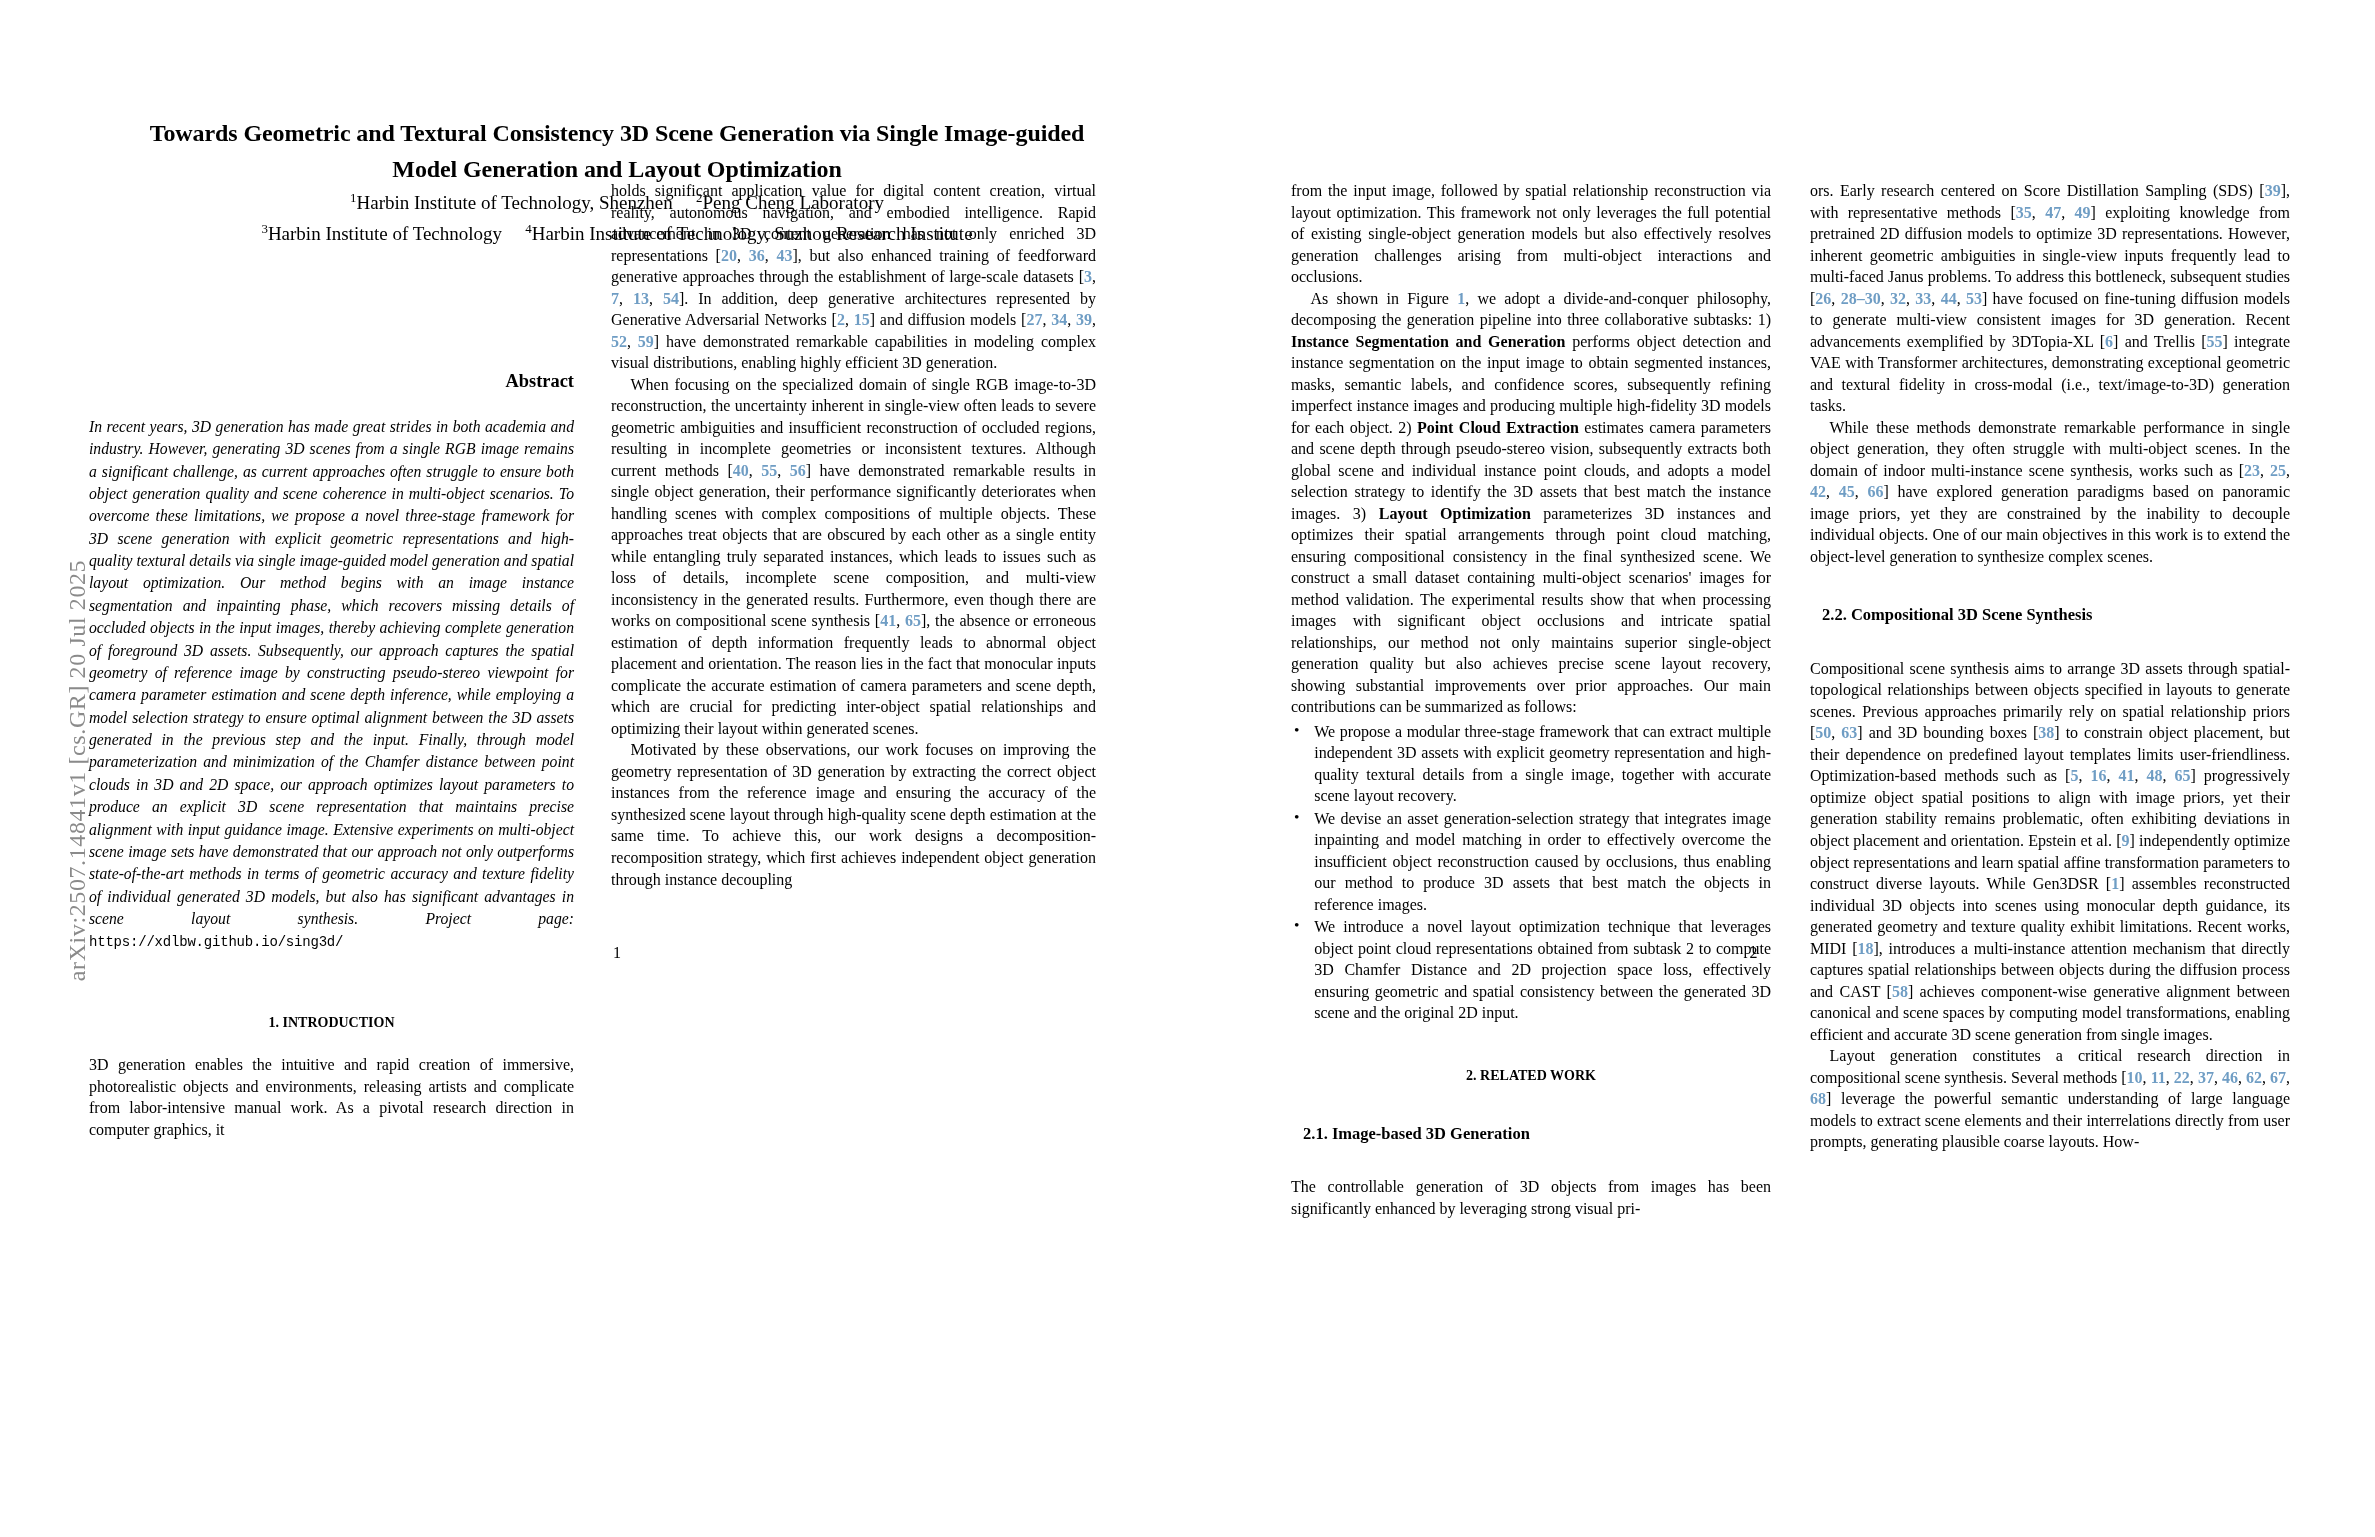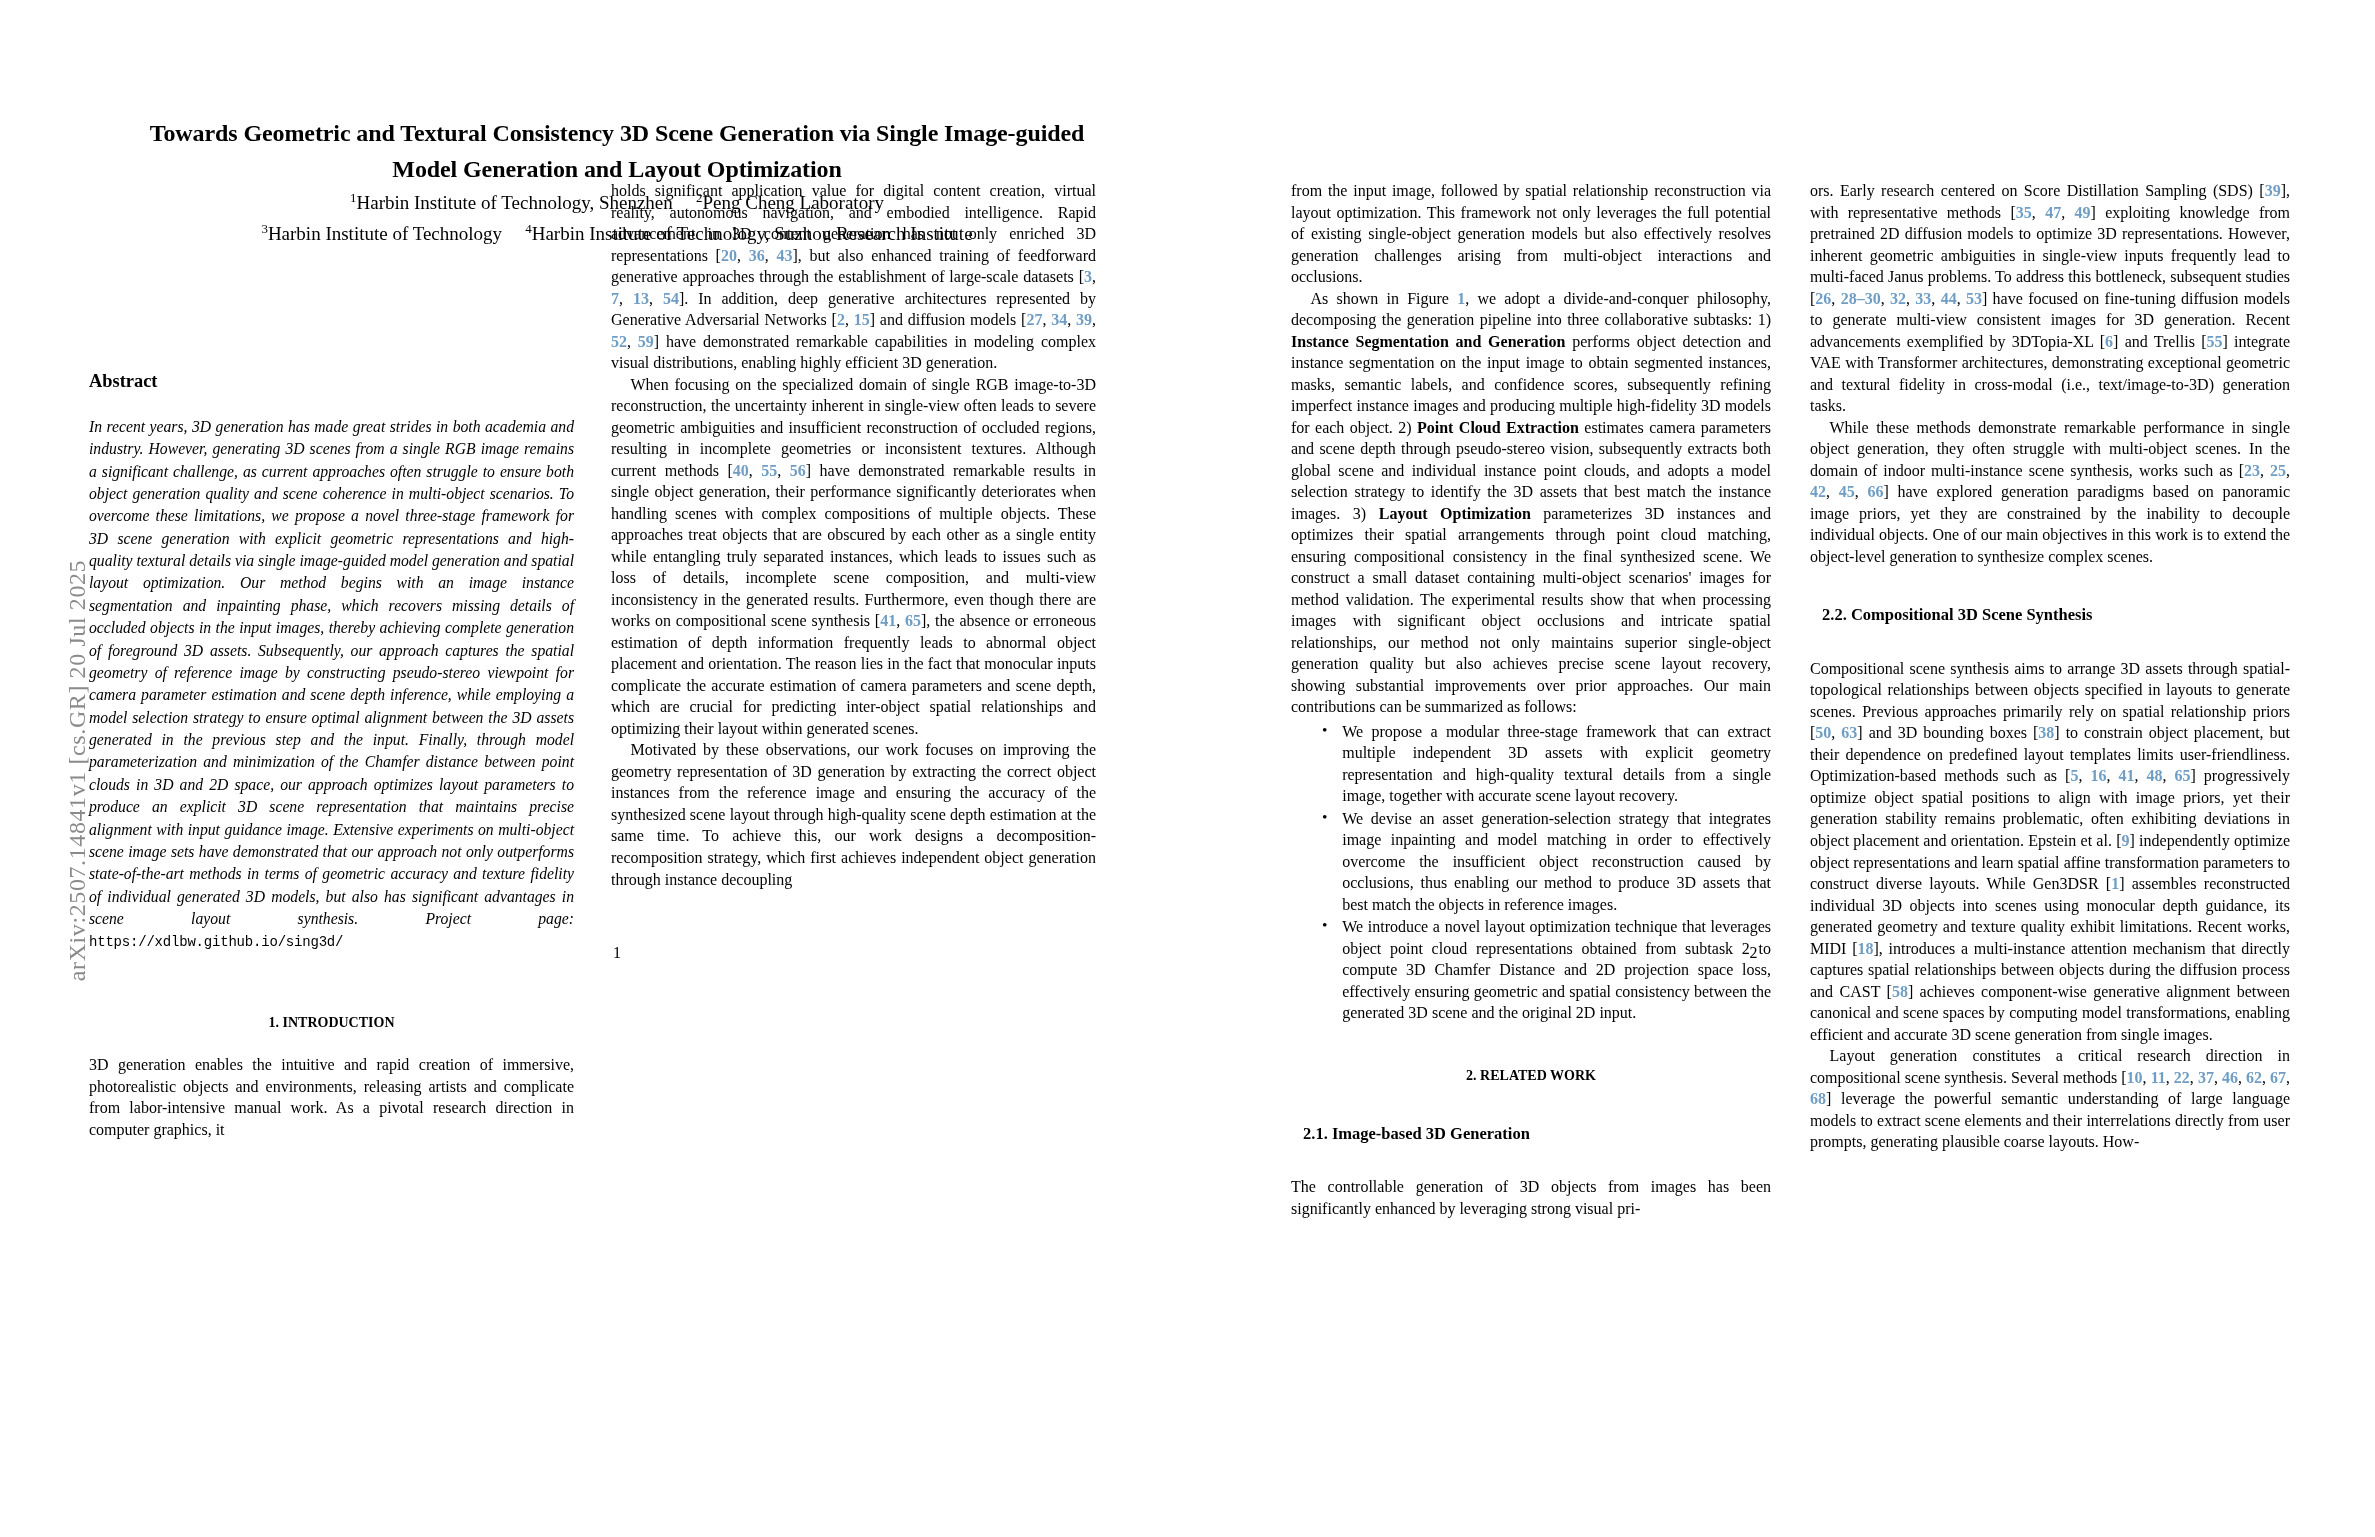--- a/index.html
+++ b/index.html
@@ -78,21 +78,21 @@
   .p1c1 { left: 0;    top: 369px; width: 485px; }
   .p1c2 { left: 522px; top: 180px; width: 485px; }
   .p2c1 { left: 0;    top: 180px; width: 480px; }
   .p2c2 { left: 519px; top: 180px; width: 480px; }
 
   .col p { margin: 0; text-indent: 1.22em; }
   .col p.noindent { text-indent: 0; }
   .col p + p { margin-top: 0; }
 
   .abstract-head {
-    text-align: left;
+    text-align: right;
     font-size: 18.4px;
     font-weight: bold;
     margin: 0 0 22px 0;
   }
   .abstract-body {
     font-style: italic;
     font-size: 15.7px;
     line-height: 1.425;
     text-align: justify;
   }
@@ -129,21 +129,20 @@
   ul.contrib {
     margin: 2.9px 0 0 0;
     padding: 0 0 0 21.3px;
     list-style: none;
   }
   ul.contrib li {
     position: relative;
     text-align: justify;
     margin-top: 1px;
     padding-left: 1.9px;
-    margin-left: 28px;
   }
   ul.contrib li::before {
     content: "\2022";
     position: absolute;
     left: -18.4px;
     top: -1px;
     font-size: 15.5px;
   }
 </style>
 </head>

